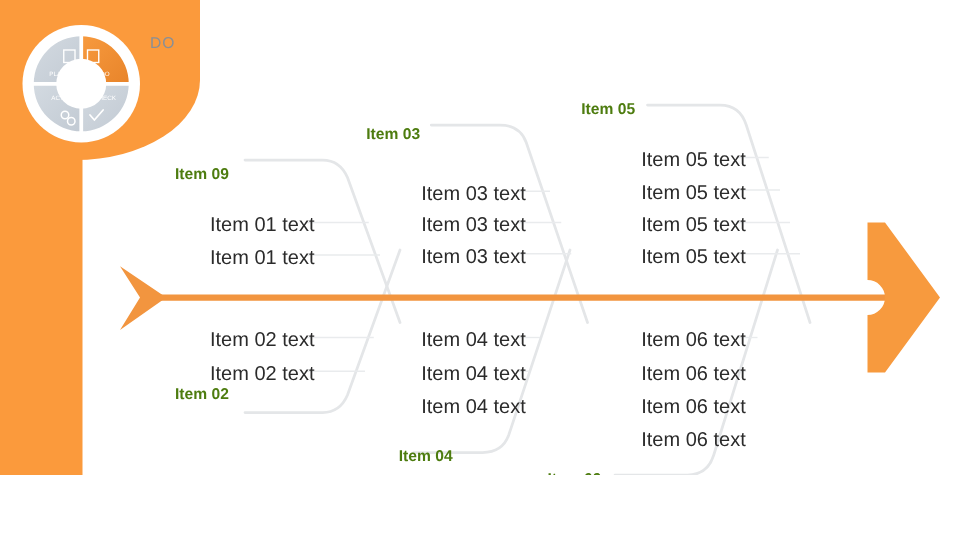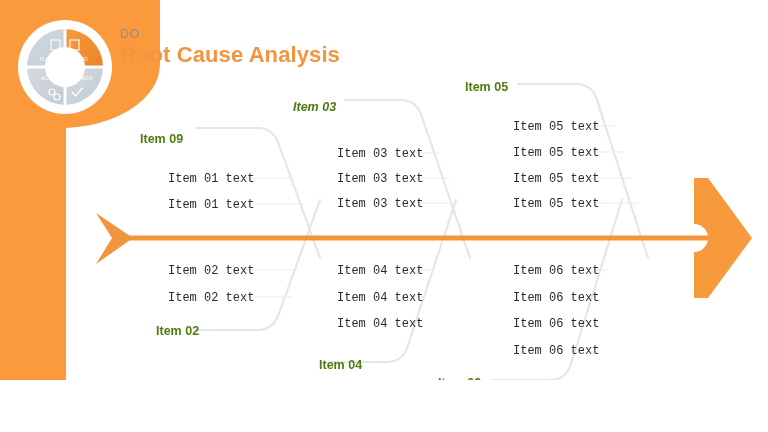--- a/index.html
+++ b/index.html
@@ -90,24 +90,24 @@
   .item-label {
     position: absolute;
     font-size: 12.5px;
     font-weight: bold;
     color: #4d7c0f;
     white-space: nowrap;
     font-family: "Liberation Sans", sans-serif;
   }
   .item-text {
     position: absolute;
-    font-size: 12px;
+    font-size: 16px;
     color: #2b2b2b;
     white-space: nowrap;
-    font-family: Liberation Mono, monospace;
+    font-family: Liberation Sans, sans-serif;
   }
 </style>
 </head>
 <body>
 
 <div id="slide">
 
   <div class="left-panel"></div>
   <div class="left-panel-bulge"></div>
 
@@ -146,21 +146,20 @@
       </g>
 
       <text x="28" y="41" font-family="Liberation Sans, sans-serif" font-size="5" fill="#ffffff" text-anchor="middle">PLAN</text>
       <text x="66" y="41" font-family="Liberation Sans, sans-serif" font-size="5" fill="#ffffff" text-anchor="middle">DO</text>
       <text x="66" y="60" font-family="Liberation Sans, sans-serif" font-size="5" fill="#ffffff" text-anchor="middle">CHECK</text>
       <text x="28" y="60" font-family="Liberation Sans, sans-serif" font-size="5" fill="#ffffff" text-anchor="middle">ACT</text>
     </svg>
   </div>
 
   <div class="eyebrow">DO</div>
-  <div class="headline">Root Cause Analysis</div>
 
   <svg id="bones" width="768" height="432" viewBox="0 0 768 432">
 
     <g fill="none" stroke="#e4e6e8" stroke-width="2.2" stroke-linecap="round" stroke-linejoin="round">
 
       <path d="M196,128 L258,128 Q272,128 278,142 L320,258"></path>
 
       <path d="M196,330 L258,330 Q272,330 278,316 L320,200"></path>
 
       <path d="M345,100 L400,100 Q416,100 421,114 L470,258"></path>
@@ -200,24 +199,24 @@
     <line x1="124" y1="238" x2="710" y2="238" stroke="#f2953f" stroke-width="5" stroke-linecap="round"></line>
 
     <path d="M694,178 L708,178 L752,238 L708,298 L694,298 L694,252
              A14,14 0 0,0 694,224 Z" fill="#f79a3e"></path>
   </svg>
 
   <div id="item-layer">
       <div class="item-label" style="left: 140px; top: 132px;">Item 09</div>
       <div class="item-text" style="left: 168px; top: 172px;">Item 01 text</div>
       <div class="item-text" style="left: 168px; top: 198px;">Item 01 text</div>
-      <div class="item-label" style="left: 140px; top: 324px; margin-left: 16px;">Item 02</div>
+      <div class="item-label" style="left: 140px; top: 308px;">Item 02</div>
       <div class="item-text" style="left: 168px; top: 264px;">Item 02 text</div>
       <div class="item-text" style="left: 168px; top: 291px;">Item 02 text</div>
-      <div class="item-label" style="left: 293px; top: 100px; font-style: italic;">Item 03</div>
+      <div class="item-label" style="left: 293px; top: 100px;">Item 03</div>
       <div class="item-text" style="left: 337px; top: 147px;">Item 03 text</div>
       <div class="item-text" style="left: 337px; top: 172px;">Item 03 text</div>
       <div class="item-text" style="left: 337px; top: 197px;">Item 03 text</div>
       <div class="item-label" style="left: 275px; top: 358px; padding-left: 44px;">Item 04</div>
       <div class="item-text" style="left: 337px; top: 264px;">Item 04 text</div>
       <div class="item-text" style="left: 337px; top: 291px;">Item 04 text</div>
       <div class="item-text" style="left: 337px; top: 317px;">Item 04 text</div>
       <div class="item-label" style="left: 465px; top: 80px;">Item 05</div>
       <div class="item-text" style="left: 513px; top: 120px;">Item 05 text</div>
       <div class="item-text" style="left: 513px; top: 146px;">Item 05 text</div>

